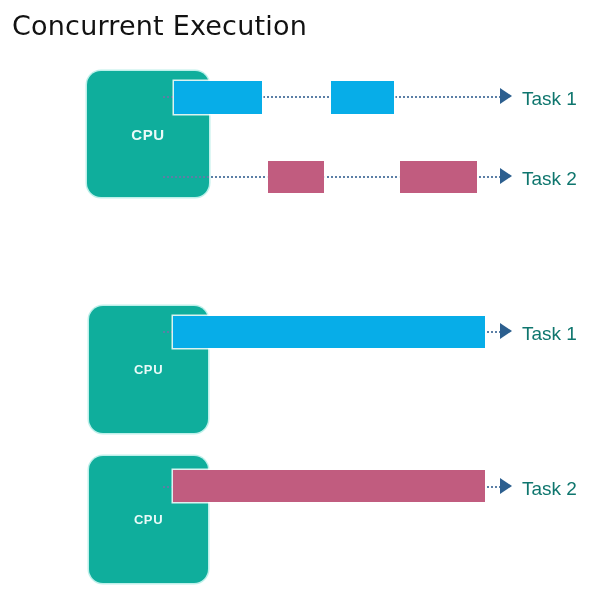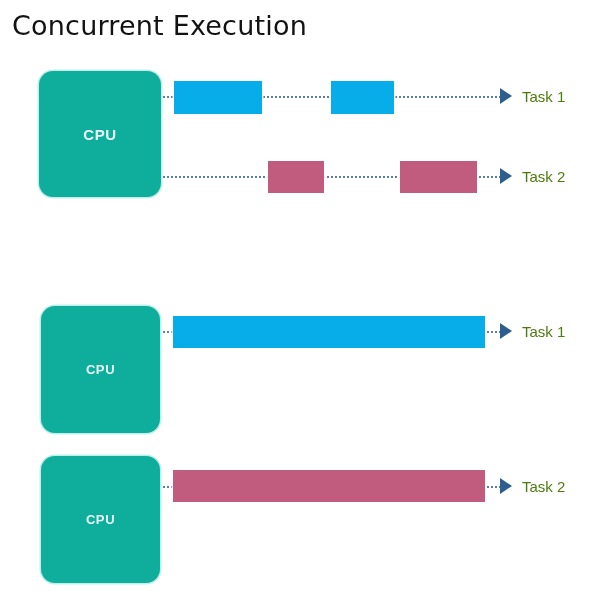--- a/index.html
+++ b/index.html
@@ -38,20 +38,21 @@
 
   
   .cpu-box {
     position: absolute;
     background: #0fae9c;
     border-radius: 14px;
     box-shadow: 0 0 0 1.5px #bdf0ea;
     display: flex;
     align-items: center;
     justify-content: center;
+    margin-left: 48px;
   }
   .cpu-label {
     font-family: "Liberation Sans", sans-serif;
     font-size: 15px;
     font-weight: bold;
     color: #eafaf8;
     letter-spacing: 0.6px;
   }
 
   #cpu-concurrent { left: 39px;  top: 71px;  width: 122px; height: 126px; }
@@ -99,22 +100,22 @@
   }
   #arrow-c-t1 { left: 500px; top: 88px;  }
   #arrow-c-t2 { left: 500px; top: 168px; }
   #arrow-p-t1 { left: 500px; top: 323px; }
   #arrow-p-t2 { left: 500px; top: 478px; }
 
   
   .task-label {
     position: absolute;
     font-family: "Liberation Sans", sans-serif;
-    font-size: 15px;
-    color: #4d7c0f;
+    font-size: 19px;
+    color: #0f766e;
     white-space: nowrap;
     line-height: 1;
   }
   #label-c-t1 { left: 522px; top: 89px;  }
   #label-c-t2 { left: 522px; top: 169px; }
   #label-p-t1 { left: 522px; top: 324px; }
   #label-p-t2 { left: 522px; top: 479px; }
 </style>
 </head>
 <body>

